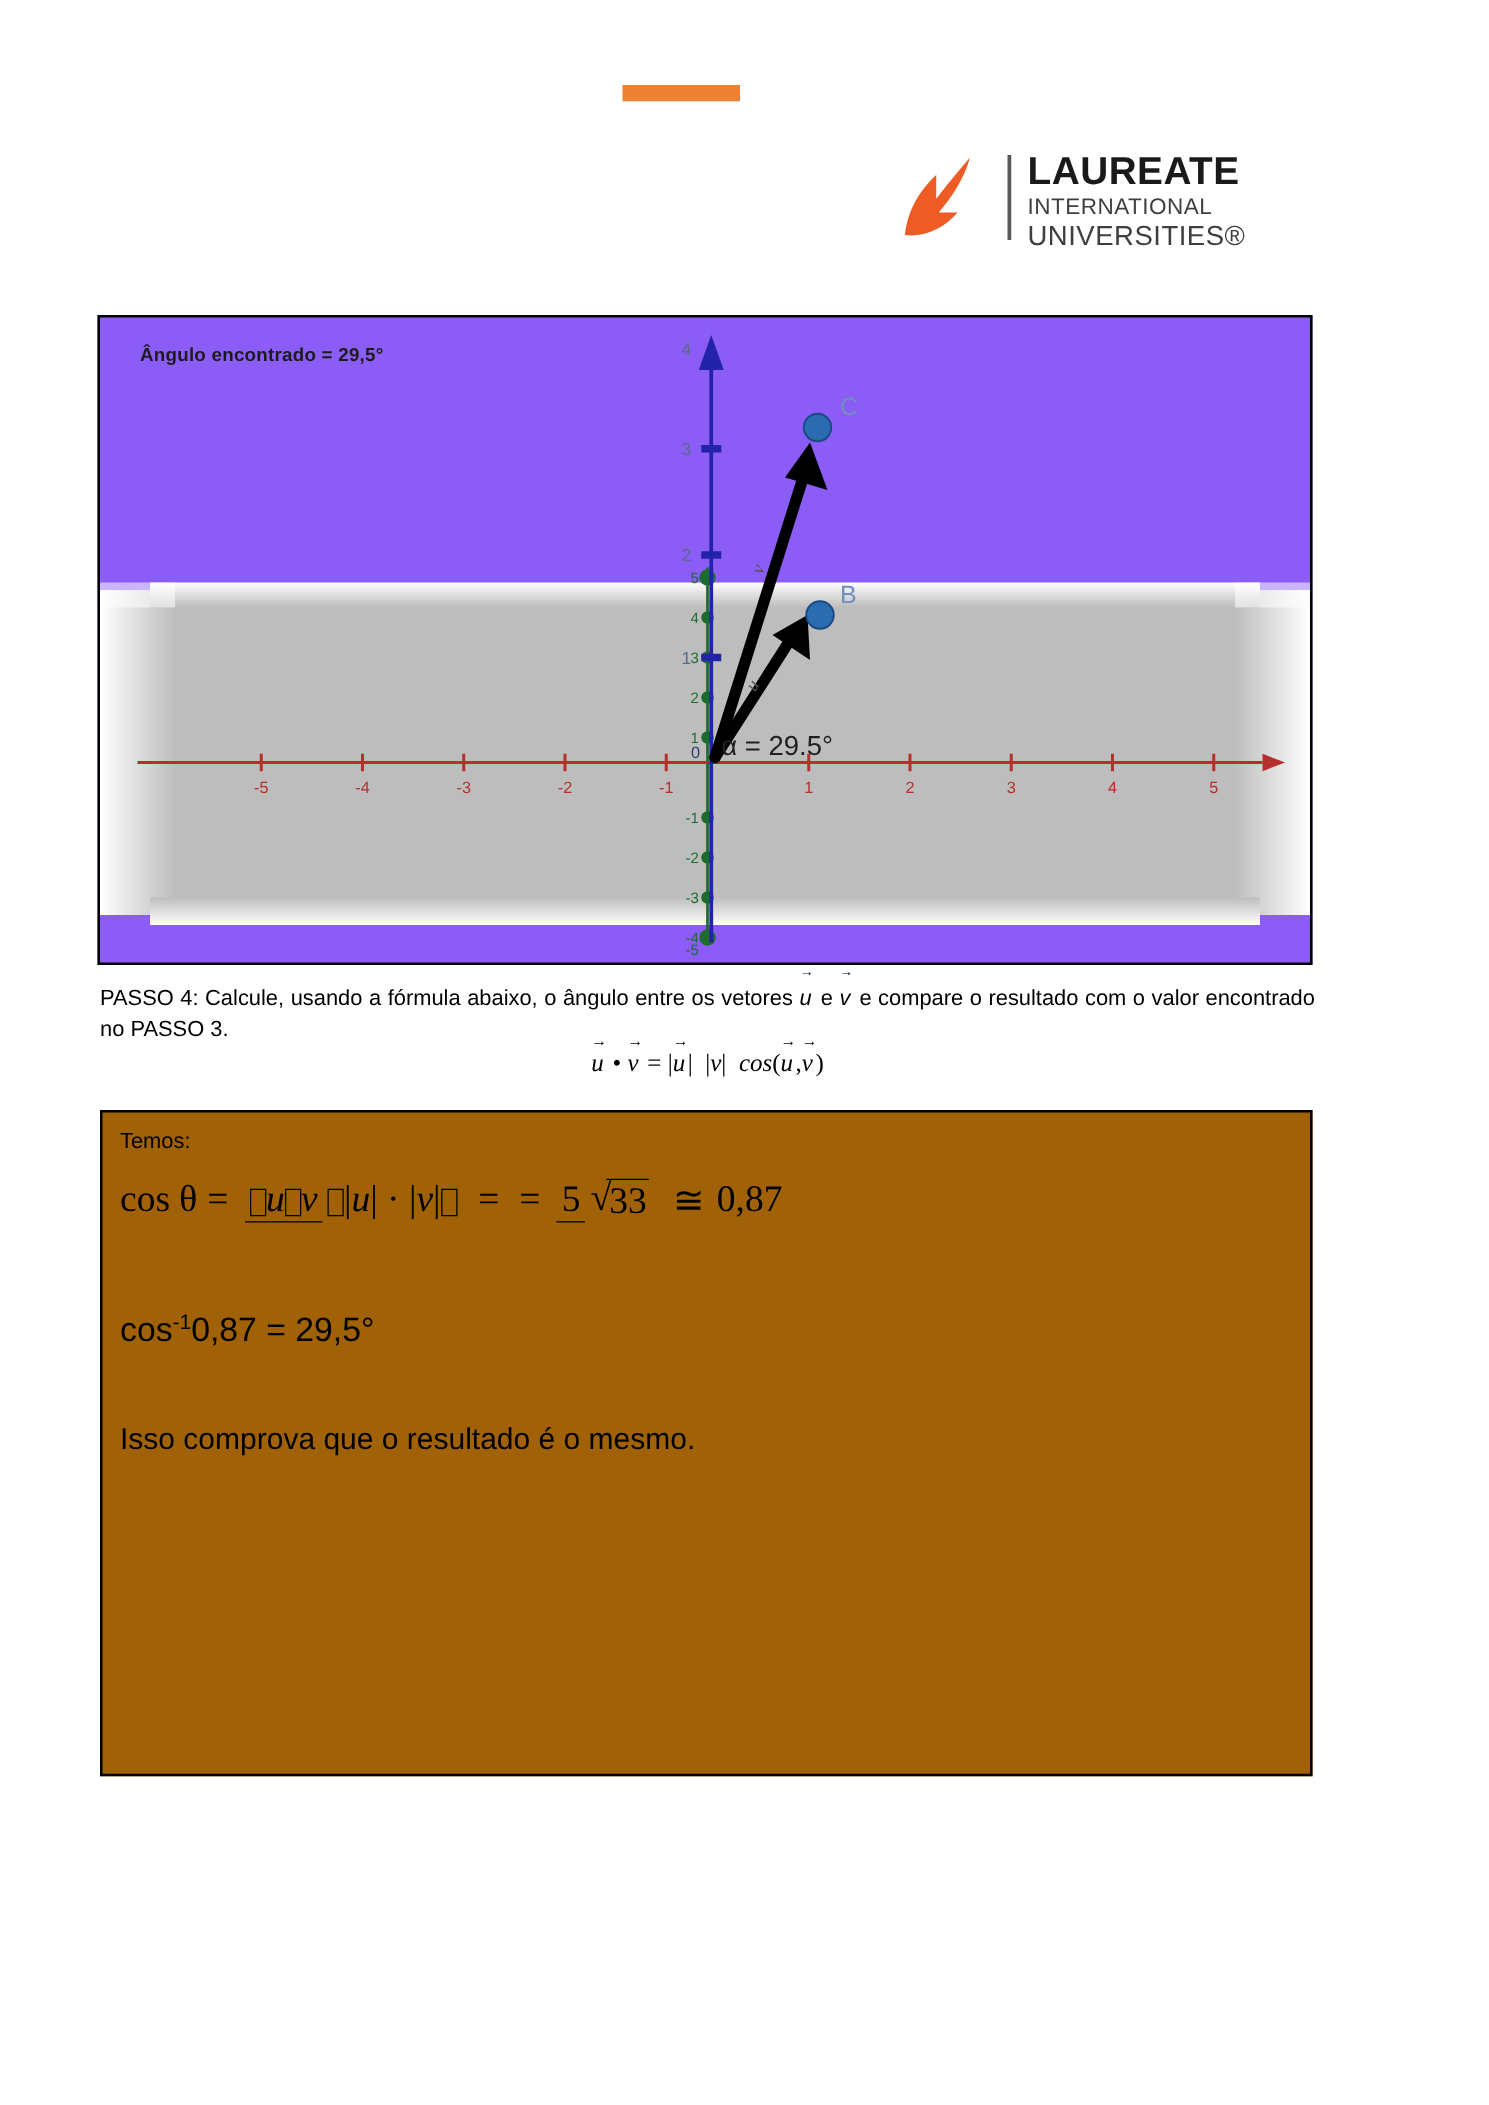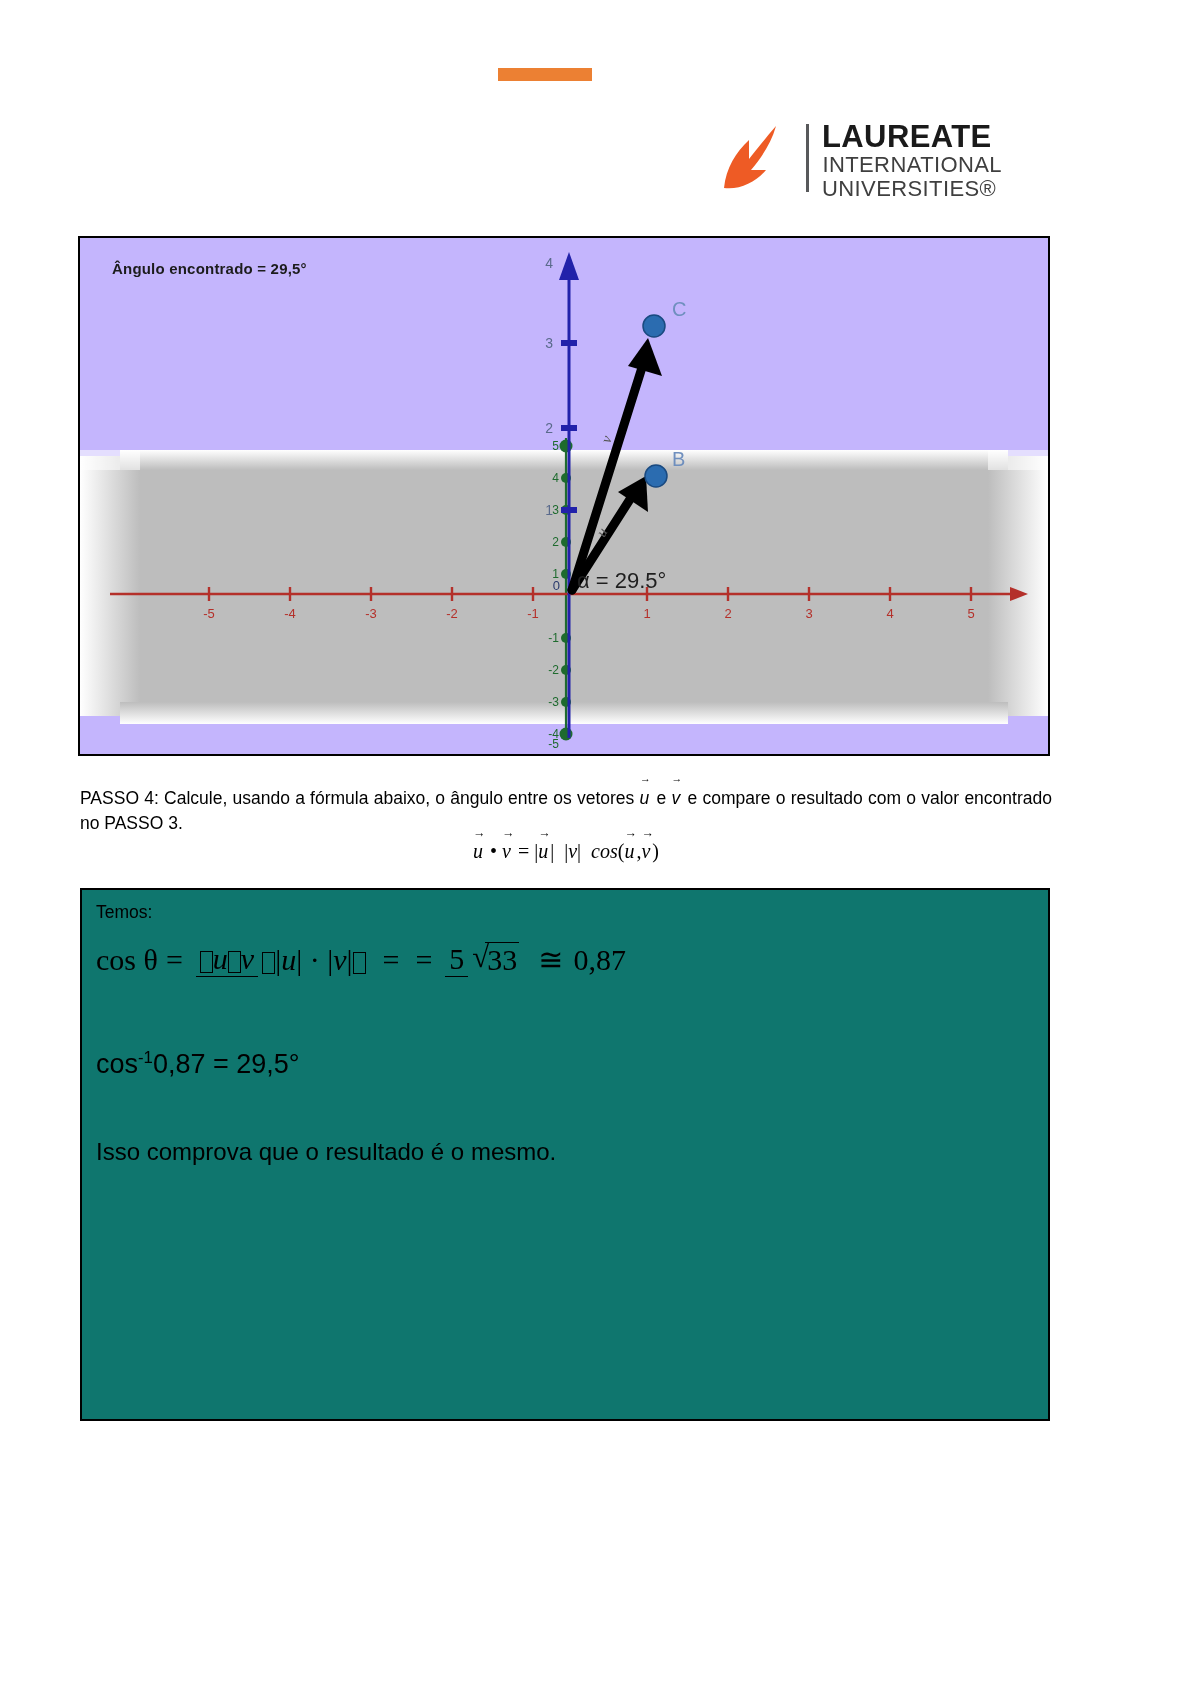--- a/index.html
+++ b/index.html
@@ -25,31 +25,31 @@
   .logo-div{
     position:absolute;left:88px;top:4px;width:3px;height:68px;background:#58595b;
   }
   .logo-text{position:absolute;left:104px;top:0px;width:180px;}
   .logo-l1{
     font-family:"Liberation Sans",sans-serif;font-weight:bold;
     font-size:31px;letter-spacing:.4px;color:#1a1a1a;line-height:33px;
   }
   .logo-l2{
     font-family:"Liberation Sans",sans-serif;font-weight:400;
-    font-size:22px;letter-spacing:.4px;color:#3f3f3f;line-height:24px;text-align:right;
+    font-size:18px;letter-spacing:.4px;color:#3f3f3f;line-height:24px;
   }
   .logo-l3{
     font-family:"Liberation Sans",sans-serif;font-weight:400;
     font-size:22px;letter-spacing:.4px;color:#3f3f3f;line-height:24px;
   }
 
   
   .fig-box{
-    position:absolute;left:78px;top:236px;width:972px;height:520px;
-    border:2px solid #000;background:#c4b5fd;box-sizing:border-box;
+    position:absolute;left:78px;top:252px;width:972px;height:520px;
+    border:2px solid #000;background:#8b5cf6;box-sizing:border-box;
   }
   .fig-caption{
     position:absolute;left:32px;top:22px;
     font-family:"Liberation Sans",sans-serif;font-weight:bold;
     font-size:15px;color:#1c1c1c;letter-spacing:.2px;
   }
   .graph{position:absolute;left:0;top:0;width:968px;height:516px;}
 
   
   .para{
@@ -58,21 +58,21 @@
     text-align:justify;line-height:25px;
   }
   .formula-line{
     position:absolute;left:80px;top:840px;width:972px;
     text-align:center;font-family:"Liberation Serif",serif;font-size:20px;
   }
 
   
   .ans-box{
     position:absolute;left:80px;top:888px;width:970px;height:533px;
-    border:2px solid #000;background:#0f766e;box-sizing:border-box;
+    border:2px solid #000;background:#a16207;box-sizing:border-box;
   }
   .temos{
     position:absolute;left:14px;top:12px;
     font-family:"Liberation Sans",sans-serif;font-size:17.5px;color:#000;
   }
   .math-main{position:absolute;left:14px;top:52px;}
   .math-second{position:absolute;left:14px;top:158px;
     font-family:Liberation Sans, sans-serif;font-size:27px;color:#000;}
   .isso{
     position:absolute;left:14px;top:248px;

